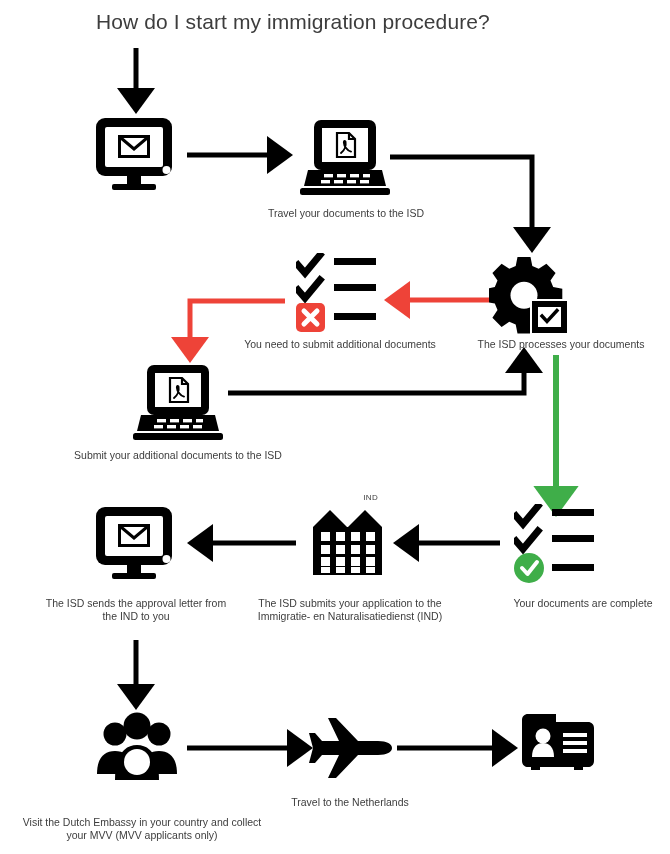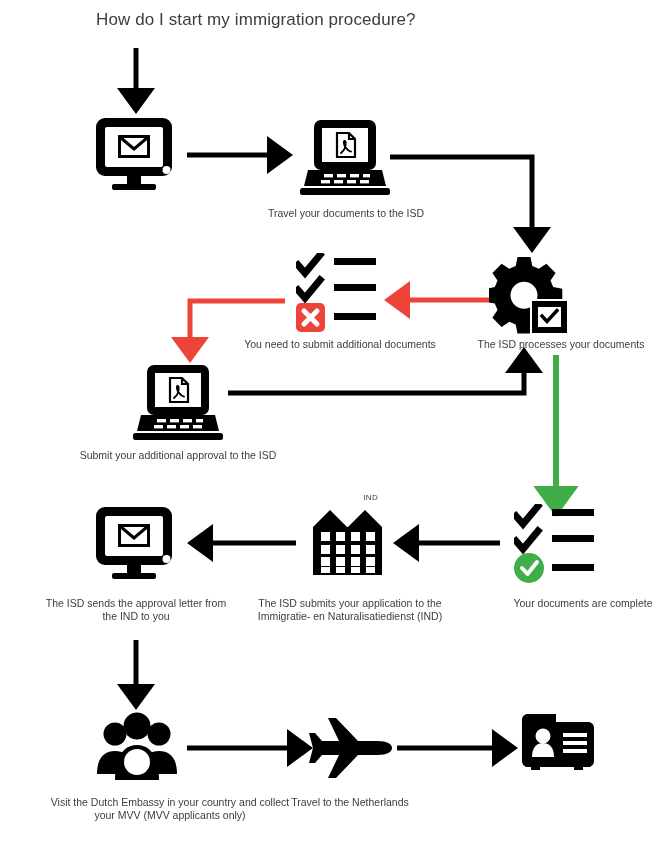--- a/index.html
+++ b/index.html
@@ -22,21 +22,21 @@
     position: absolute;
     left: 0;
     top: 0;
     width: 670px;
     height: 854px;
   }
   .chart-title {
     position: absolute;
     left: 96px;
     top: 10px;
-    font-size: 17px;
+    font-size: 21px;
     color: #3d3d3d;
     letter-spacing: 0.1px;
     white-space: nowrap;
   }
   .node {
     position: absolute;
   }
   .node-caption {
     position: absolute;
     font-size: 10.5px;
@@ -192,21 +192,21 @@
       <rect x="37" y="54" width="9" height="3.4" fill="#ffffff"></rect>
       <rect x="50" y="54" width="9" height="3.4" fill="#ffffff"></rect>
       <rect x="63" y="54" width="7" height="3.4" fill="#ffffff"></rect>
       <rect x="21" y="60" width="9" height="3.4" fill="#ffffff"></rect>
       <rect x="34" y="60" width="9" height="3.4" fill="#ffffff"></rect>
       <rect x="47" y="60" width="9" height="3.4" fill="#ffffff"></rect>
       <rect x="60" y="60" width="9" height="3.4" fill="#ffffff"></rect>
       <rect x="0" y="68" width="90" height="7" rx="2.5" fill="#000000"></rect>
     </svg>
   </div>
-  <div class="node-caption" style="left:38px; top:449px; width:280px;">Submit your additional approval to the ISD</div>
+  <div class="node-caption" style="left:38px; top:449px; width:280px;">Submit your additional documents to the ISD</div>
 
   <div class="node" style="left:514px; top:504px;">
     <svg width="82" height="80" viewBox="0 0 82 80">
       <path d="M2,12 L9,20 L24,2" stroke="#000000" stroke-width="7" fill="none" stroke-linecap="square"></path>
       <path d="M2,37 L9,45 L24,27" stroke="#000000" stroke-width="7" fill="none" stroke-linecap="square"></path>
       <circle cx="15" cy="64" r="15" fill="#3fae49"></circle>
       <path d="M8,64 L13.5,70 L23,58" stroke="#ffffff" stroke-width="4" fill="none" stroke-linecap="round" stroke-linejoin="round"></path>
       <rect x="38" y="5" width="42" height="7" fill="#000000"></rect>
       <rect x="38" y="31" width="42" height="7" fill="#000000"></rect>
       <rect x="38" y="60" width="42" height="7" fill="#000000"></rect>
@@ -256,21 +256,21 @@
     <svg width="84" height="70" viewBox="0 0 84 70">
       <circle cx="20" cy="22" r="11.5" fill="#000000"></circle>
       <path d="M2,62 C2,46 9,39 20,39 C31,39 38,46 38,62 z" fill="#000000"></path>
       <circle cx="64" cy="22" r="11.5" fill="#000000"></circle>
       <path d="M46,62 C46,46 53,39 64,39 C75,39 82,46 82,62 z" fill="#000000"></path>
       <circle cx="42" cy="14" r="13.5" fill="#000000"></circle>
       <path d="M20,68 C20,44 29,33 42,33 C55,33 64,44 64,68 z" fill="#000000"></path>
       <circle cx="42" cy="50" r="13" fill="#ffffff"></circle>
     </svg>
   </div>
-  <div class="node-caption" style="left:16px; top:796px; width:252px;margin-left:28px;">Visit the Dutch Embassy in your country and collect your MVV (MVV applicants only)</div>
+  <div class="node-caption" style="left:16px; top:816px; width:252px;">Visit the Dutch Embassy in your country and collect your MVV (MVV applicants only)</div>
 
   <div class="node" style="left:308px; top:714px;">
     <svg width="86" height="68" viewBox="0 0 86 68">
       <path d="M20,4 L28,4 L50,27 L70,27 C79,27 84,30 84,34 C84,38 79,41 70,41 L50,41 L28,64 L20,64 L31,41 L14,41 L7,49 L1,49 L5,34 L1,19 L7,19 L14,27 L31,27 z" fill="#000000"></path>
     </svg>
   </div>
   <div class="node-caption" style="left:258px; top:796px; width:184px;">Travel to the Netherlands</div>
 
   <div class="node" style="left:518px; top:712px;">
     <svg width="78" height="62" viewBox="0 0 78 62">

